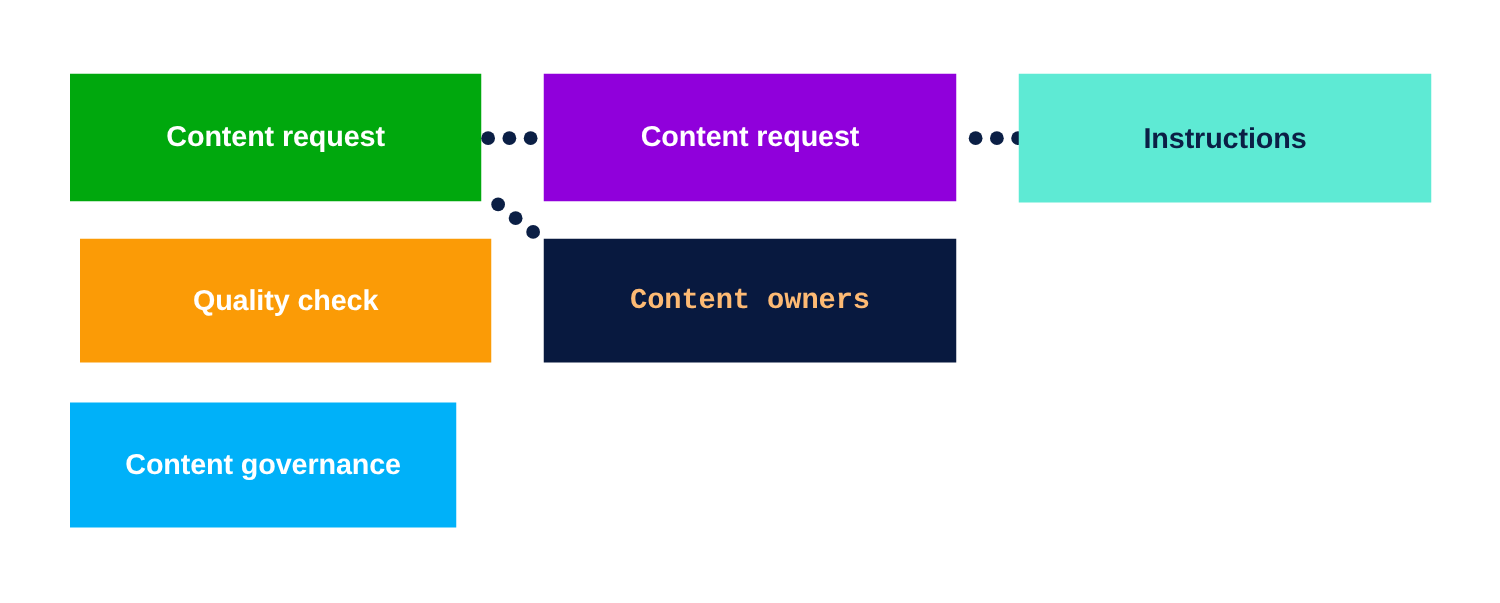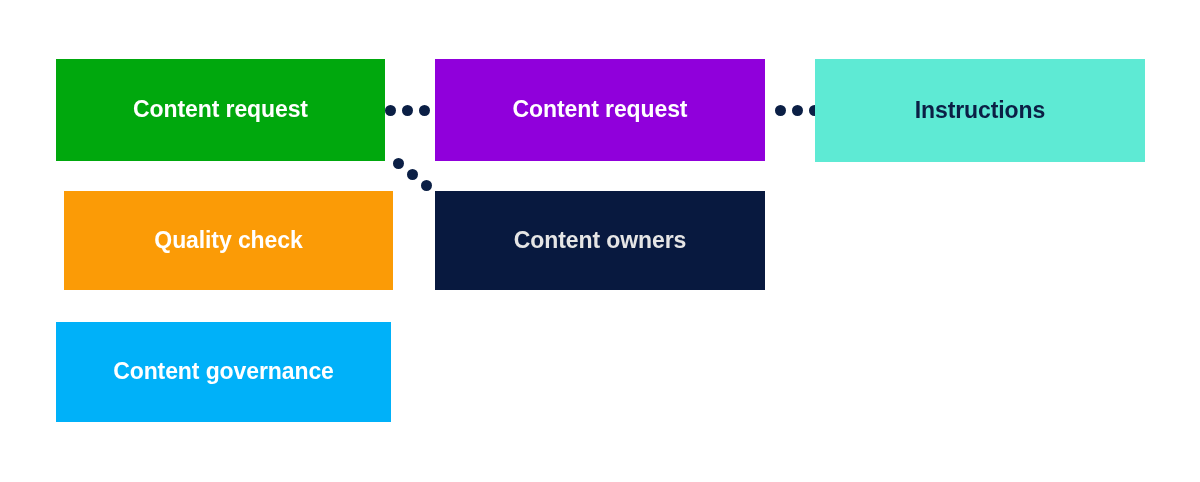--- a/index.html
+++ b/index.html
@@ -34,21 +34,21 @@
     text-align: center;
     white-space: nowrap;
   }
 
   
   #node-content-request { left: 56px;  top: 59px;  width: 329px; height: 102px; }
   #node-content-creators{ left: 435px; top: 59px;  width: 330px; height: 102px; }
   #node-instructions    { left: 815px; top: 59px;  width: 330px; height: 103px; }
   #node-quality-check   { left: 64px;  top: 191px; width: 329px; height: 99px;  }
   #node-content-owners  { left: 435px; top: 191px; width: 330px; height: 99px;  }
-  #node-content-gov     { left: 56px;  top: 322px; width: 335px; height: 100px; }
+  #node-content-gov     { left: 56px;  top: 322px; width: 309px; height: 100px; }
 
   
   .connector {
     position: absolute;
   }
   .conn-dot {
     position: absolute;
     width: 11px;
     height: 11px;
     border-radius: 50%;
@@ -90,20 +90,20 @@
     <span class="conn-dot" style="left:5px;  top:3px;  background:#0b1f45;"></span>
     <span class="conn-dot" style="left:19px; top:14px; background:#0b1f45;"></span>
     <span class="conn-dot" style="left:33px; top:25px; background:#0b1f45;"></span>
   </div>
 
   <div class="node-box" id="node-quality-check" style="background:#FB9B06;">
     <span class="node-label" style="color:#ffffff;">Quality check</span>
   </div>
 
   <div class="node-box" id="node-content-owners" style="background:#08193F;">
-    <span class="node-label" style="color:#e5e5e5;">Content owners</span>
+    <span class="node-label" style="color:#fdba74;font-family:Liberation Mono, monospace;">Content owners</span>
   </div>
 
   <div class="node-box" id="node-content-gov" style="background:#00B1F9;">
     <span class="node-label" style="color:#ffffff;">Content governance</span>
   </div>
 
 </div>
 
 </body></html>

